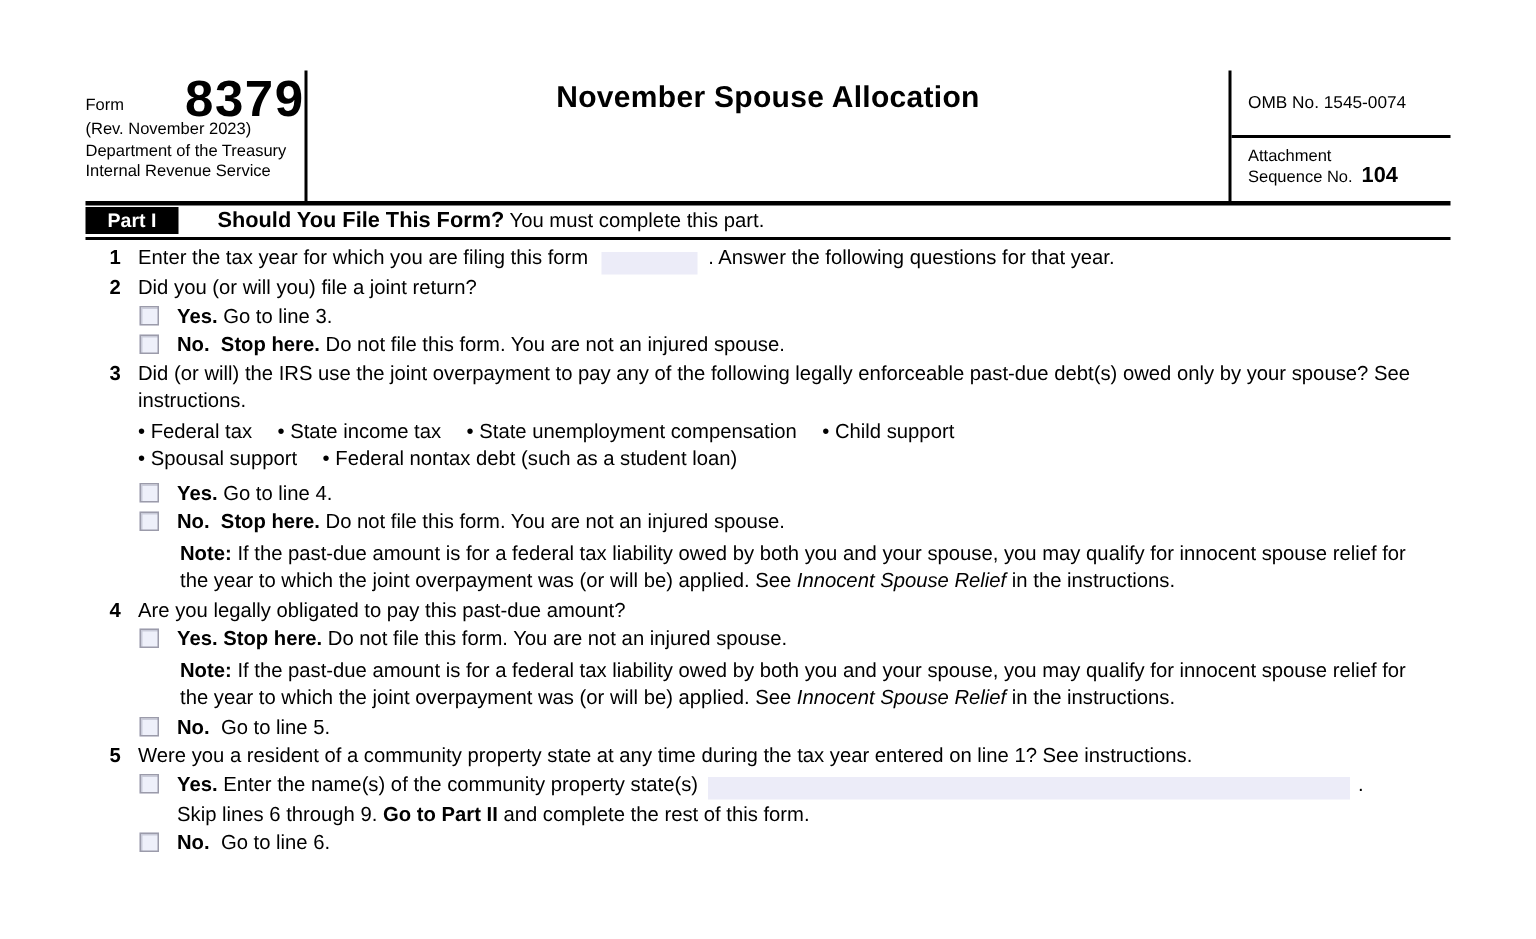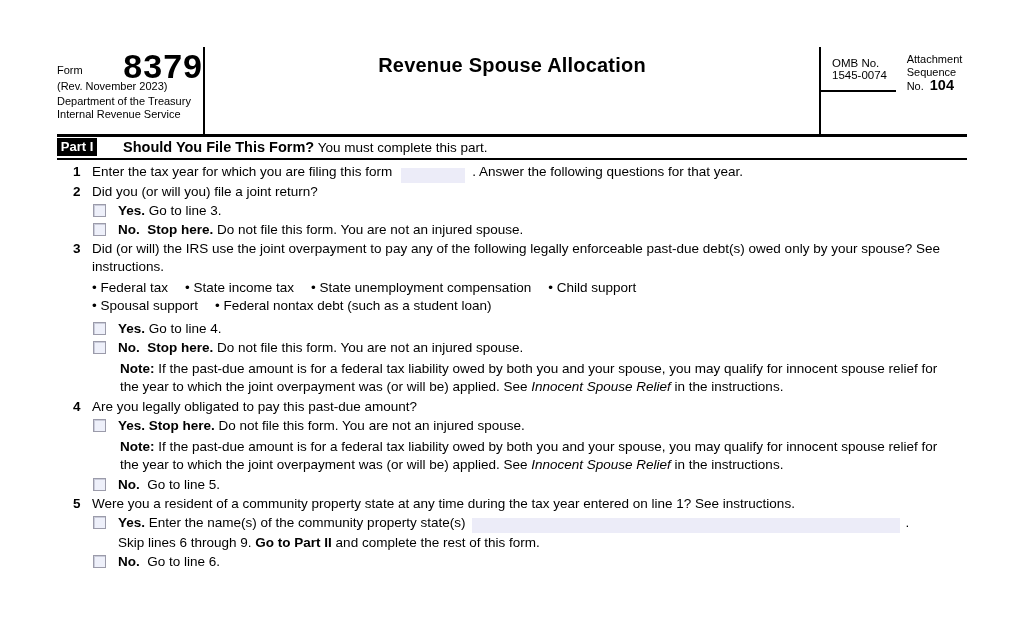--- a/index.html
+++ b/index.html
@@ -14,30 +14,30 @@
   .form-id { display:flex; align-items:flex-end;justify-content:space-between; }
   .form-word { font-size:11px; line-height:11px; padding-bottom:3px; margin-right:4px; }
   .form-number { font-size:34px; font-weight:700; line-height:25px; letter-spacing:1px; }
   .revision { font-size:11px; margin-top:1px; }
   .agency { font-size:11px; line-height:13px; }
   .agency-first { margin-top:3px; }
   .hdr-center { border-left:2px solid #000; border-right:2px solid #000; text-align:center;
     display:flex; flex-direction:column; justify-content:space-between; padding:7px 8px 9px; }
   .form-title { font-size:20px; font-weight:700; letter-spacing:0.2px; }
   .form-subtitle { font-size:12.5px; font-weight:700; }
-  .hdr-right { display:flex; flex-direction:row; }
+  .hdr-right { display:flex; flex-direction:column; }
   .omb-cell { height:45px; border-bottom:2px solid #000; display:flex; align-items:center;
     padding-left:11px; font-size:11.5px; }
   .att-cell { padding:6px 0 0 11px; font-size:11px; line-height:13px; }
   .att-label { margin-right:6px; }
   .att-num { font-size:14.5px; font-weight:700; }
 
   
   .part-bar { display:flex; align-items:center; border-bottom:2px solid #000; padding:1px 0 2px; }
-  .part-label { background:#000; color:#fff; font-weight:700; font-size:13px; width:40px;
+  .part-label { background:#000; color:#fff; font-weight:700; font-size:13px; width:62px;
     text-align:center; padding:1px 0 2px; }
   .part-heading { margin-left:26px; font-size:13.5px; }
   .ph-bold { font-weight:700; font-size:14.5px; }
 
   
   .body { padding-top:3px; font-size:13.5px; line-height:18px; }
   .bold { font-weight:700; }
   .it { font-style:italic; }
   .q-row { display:flex; }
   .q-num { flex:0 0 35px; padding-left:16px; font-weight:700; }
@@ -68,21 +68,21 @@
       <div class="hdr-left">
         <div class="form-id">
           <span class="form-word">Form</span>
           <span class="form-number">8379</span>
         </div>
         <div class="revision">(Rev. November 2023)</div>
         <div class="agency agency-first">Department of the Treasury</div>
         <div class="agency">Internal Revenue Service</div>
       </div>
       <div class="hdr-center">
-        <div class="form-title">Revenue Spouse Allocation</div>
+        <div class="form-title">November Spouse Allocation</div>
       </div>
       <div class="hdr-right">
         <div class="omb-cell">OMB No. 1545-0074</div>
         <div class="att-cell">
           <div>Attachment</div>
           <div><span class="att-label">Sequence No.</span><span class="att-num">104</span></div>
         </div>
       </div>
     </div>
 

